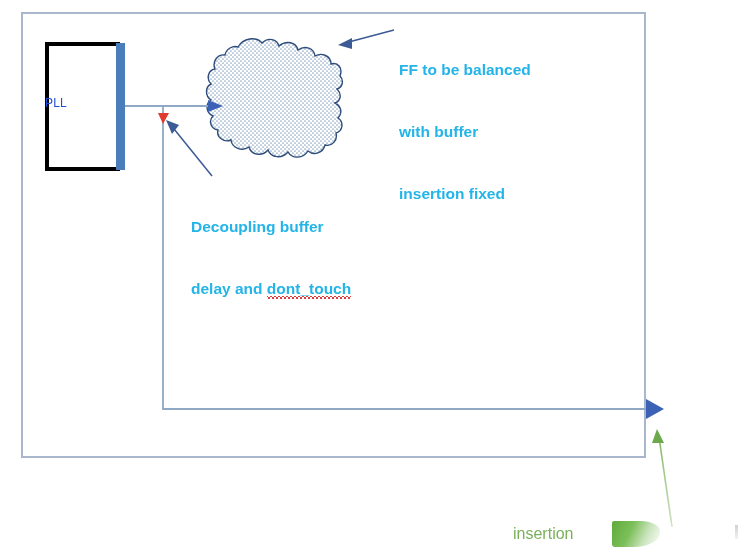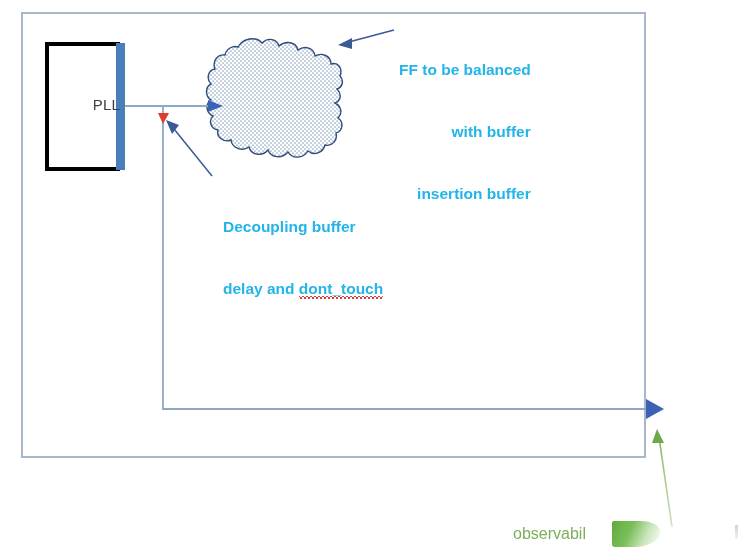--- a/index.html
+++ b/index.html
@@ -56,47 +56,45 @@
     top: 43px;
     width: 9px;
     height: 127px;
     background: #4a7ebb;
   }
   .pll-label {
     position: absolute;
     left: 45px;
     top: 96px;
     width: 75px;
-    text-align: right;
-    font-size: 15px;
-    font-family: "Liberation Sans", sans-serif;
-    color: #404040;
+    text-align: left;
+    font-size: 12px;
+    font-family: "Liberation Sans", sans-serif;
+    color: #1d4ed8;
     letter-spacing: 0.2px;
   }
 
   
   .note {
     position: absolute;
     font-family: "Liberation Sans", sans-serif;
     color: #23b4e8;
     font-weight: bold;
     line-height: 1.33;
     white-space: pre;
   }
   .note-ff {
     left: 399px;
     top: 19px;
     font-size: 15.5px;
-    text-align: right;
   }
   .note-decoupling {
     left: 191px;
     top: 176px;
     font-size: 15.5px;
-    margin-left: 32px;
   }
   .note-line { display: block; }
   .spellerr {
     position: relative;
   }
   .spellerr::after {
     content: "";
     position: absolute;
     left: 0;
     right: 0;
@@ -202,25 +200,25 @@
     <polygon points="657,429 664,443 652,443" fill="#6ca84c"></polygon>
   </svg>
 
   <div class="pll-box"></div>
   <div class="pll-bar"></div>
   <div class="pll-label">PLL</div>
 
   <div class="note note-ff">
     <span class="note-line">FF to be balanced</span>
     <span class="note-line">with buffer</span>
-    <span class="note-line">insertion buffer</span>
+    <span class="note-line">insertion fixed</span>
   </div>
 
   <div class="note note-decoupling">
     <span class="note-line">Decoupling buffer</span>
     <span class="note-line"><span>delay and </span><span class="spellerr">dont_touch</span></span>
   </div>
 
-  <div class="obs-label">observabil</div>
+  <div class="obs-label">insertion</div>
   <div class="obs-smudge"></div>
   <div class="obs-tick"></div>
 
 </div>
 
 </body></html>

